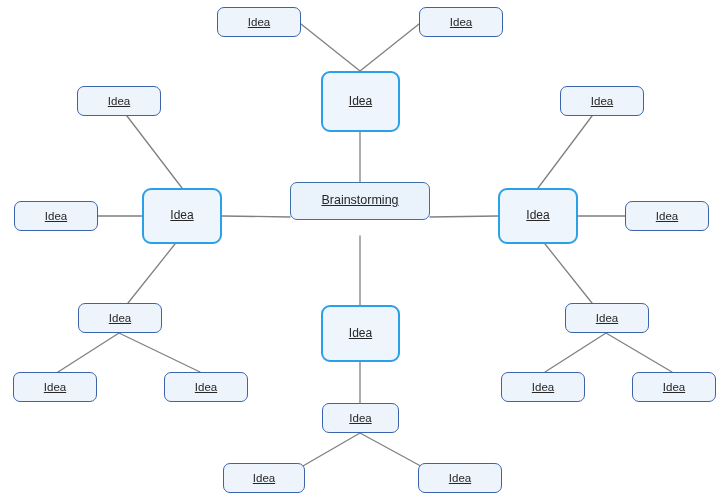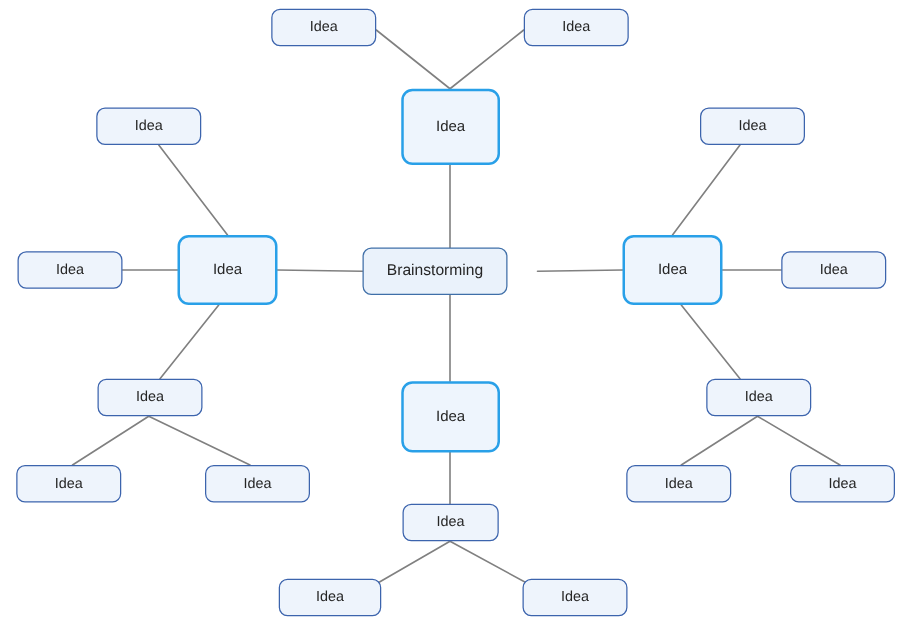--- a/index.html
+++ b/index.html
@@ -30,20 +30,21 @@
     justify-content: center;
     background: #eef4fc;
     color: #262626;
     text-align: center;
     line-height: 1.1;
     user-select: none;
   }
   .node-label {
     pointer-events: none;
     white-space: nowrap;
+    text-decoration: underline;
   }
   
   .node.central {
     border: 1.4px solid #3f6fa8;
     border-radius: 7px;
     font-size: 12.5px;
     background: #eaf2fb;
   }
   
   .node.secondary {
@@ -79,21 +80,21 @@
       <line x1="538" y1="188" x2="592" y2="116" stroke="#808080" stroke-width="1.3" stroke-linecap="round"></line>
       <line x1="578" y1="216" x2="625" y2="216" stroke="#808080" stroke-width="1.3" stroke-linecap="round"></line>
       <line x1="545" y1="244" x2="592" y2="303" stroke="#808080" stroke-width="1.3" stroke-linecap="round"></line>
       <line x1="606" y1="333" x2="545" y2="372" stroke="#808080" stroke-width="1.3" stroke-linecap="round"></line>
       <line x1="606" y1="333" x2="672" y2="372" stroke="#808080" stroke-width="1.3" stroke-linecap="round"></line>
       <line x1="360" y1="362" x2="360" y2="403" stroke="#808080" stroke-width="1.3" stroke-linecap="round"></line>
       <line x1="360" y1="433" x2="296" y2="470" stroke="#808080" stroke-width="1.3" stroke-linecap="round"></line>
       <line x1="360" y1="433" x2="428" y2="470" stroke="#808080" stroke-width="1.3" stroke-linecap="round"></line>
     </svg>
   <div id="node-layer">
-      <div class="node central" style="left: 290px; top: 198px; width: 116px; height: 38px;">
+      <div class="node central" style="left: 290px; top: 182px; width: 140px; height: 38px;">
         <span class="node-label">Brainstorming</span>
       </div>
       <div class="node secondary" style="left: 321px; top: 71px; width: 79px; height: 61px;">
         <span class="node-label">Idea</span>
       </div>
       <div class="node leaf" style="left: 217px; top: 7px; width: 84px; height: 30px;">
         <span class="node-label">Idea</span>
       </div>
       <div class="node leaf" style="left: 419px; top: 7px; width: 84px; height: 30px;">
         <span class="node-label">Idea</span>

